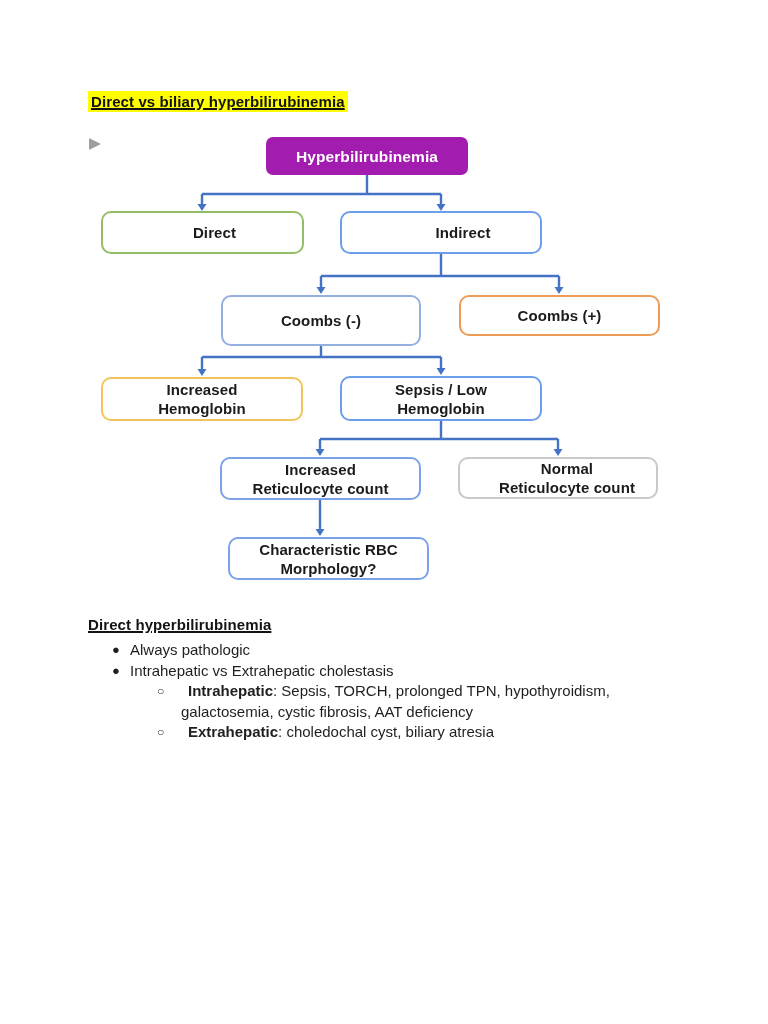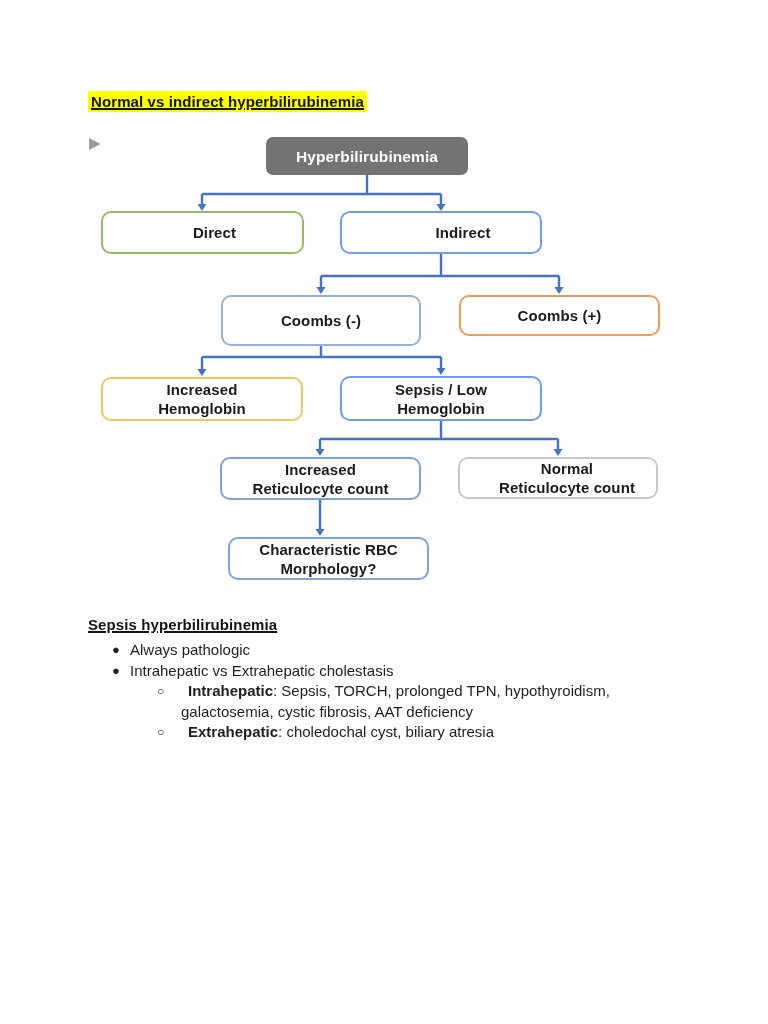--- a/index.html
+++ b/index.html
@@ -109,21 +109,21 @@
   .brow.lvl2 .marker { margin-left: 69px; width: 24px; font-size: 12px; }
   .brow .btext { flex: 0 1 auto; }
   .brow.lvl2 .btext { max-width: 447px; }
   .lead { font-weight: bold; margin-left: 7px; }
 </style>
 </head>
 <body>
 
 <div class="page">
 
-  <div class="title-highlight" style="background-color: rgb(255, 255, 0);">Normal vs indirect hyperbilirubinemia</div>
+  <div class="title-highlight" style="background-color: rgb(255, 255, 0);">Direct vs biliary hyperbilirubinemia</div>
 
   <span class="expand-arrow">▶</span>
 
   <svg class="connectors" width="768" height="1024" viewBox="0 0 768 1024">
     <g fill="none" stroke-width="2.4" stroke="#4472c4">
       <path d="M367,175 V194 M202,194 H441 M202,194 V204 M441,194 V204"></path>
       <path d="M441,254 V276 M321,276 H559 M321,276 V287 M559,276 V287"></path>
       <path d="M321,336 V357 M202,357 H441 M202,357 V369 M441,357 V368"></path>
       <path d="M441,421 V439 M320,439 H558 M320,439 V449 M558,439 V449"></path>
       <path d="M320,500 V529"></path>
@@ -134,21 +134,21 @@
       <polygon points="316.5,287 325.5,287 321,294"></polygon>
       <polygon points="554.5,287 563.5,287 559,294"></polygon>
       <polygon points="197.5,369 206.5,369 202,376"></polygon>
       <polygon points="436.5,368 445.5,368 441,375"></polygon>
       <polygon points="315.5,449 324.5,449 320,456"></polygon>
       <polygon points="553.5,449 562.5,449 558,456"></polygon>
       <polygon points="315.5,529 324.5,529 320,536"></polygon>
     </g>
   </svg>
 
-  <div class="node root n-root" style="background-color: #737373; color: rgb(255, 255, 255);">Hyperbilirubinemia</div>
+  <div class="node root n-root" style="background-color: #a21caf; color: rgb(255, 255, 255);">Hyperbilirubinemia</div>
 
   <div class="node n-direct" style="border-color: rgb(147, 190, 103); padding-left: 24px;">Direct</div>
 
   <div class="node n-indirect" style="border-color: rgb(109, 158, 235);">Indirect</div>
 
   <div class="node n-coombsneg" style="border-color: rgb(149, 175, 223);">Coombs (-)</div>
 
   <div class="node n-coombspos" style="border-color: rgb(237, 156, 88);">Coombs (+)</div>
 
   <div class="node n-inchgb" style="border-color: rgb(242, 197, 92);">Increased
@@ -160,21 +160,21 @@
   <div class="node n-incretic" style="border-color: rgb(124, 162, 232);">Increased
 Reticulocyte count</div>
 
   <div class="node n-normretic" style="border-color: rgb(200, 200, 200); padding-left: 18px;">Normal
 Reticulocyte count</div>
 
   <div class="node n-charrbc" style="border-color: rgb(124, 162, 232);">Characteristic RBC
 Morphology?</div>
 
   <div class="section">
-    <h2>Sepsis hyperbilirubinemia</h2>
+    <h2>Direct hyperbilirubinemia</h2>
 
     <div class="brow lvl1">
       <span class="marker">●</span>
       <span class="btext">Always pathologic</span>
     </div>
 
     <div class="brow lvl1">
       <span class="marker">●</span>
       <span class="btext">Intrahepatic vs Extrahepatic cholestasis</span>
     </div>

